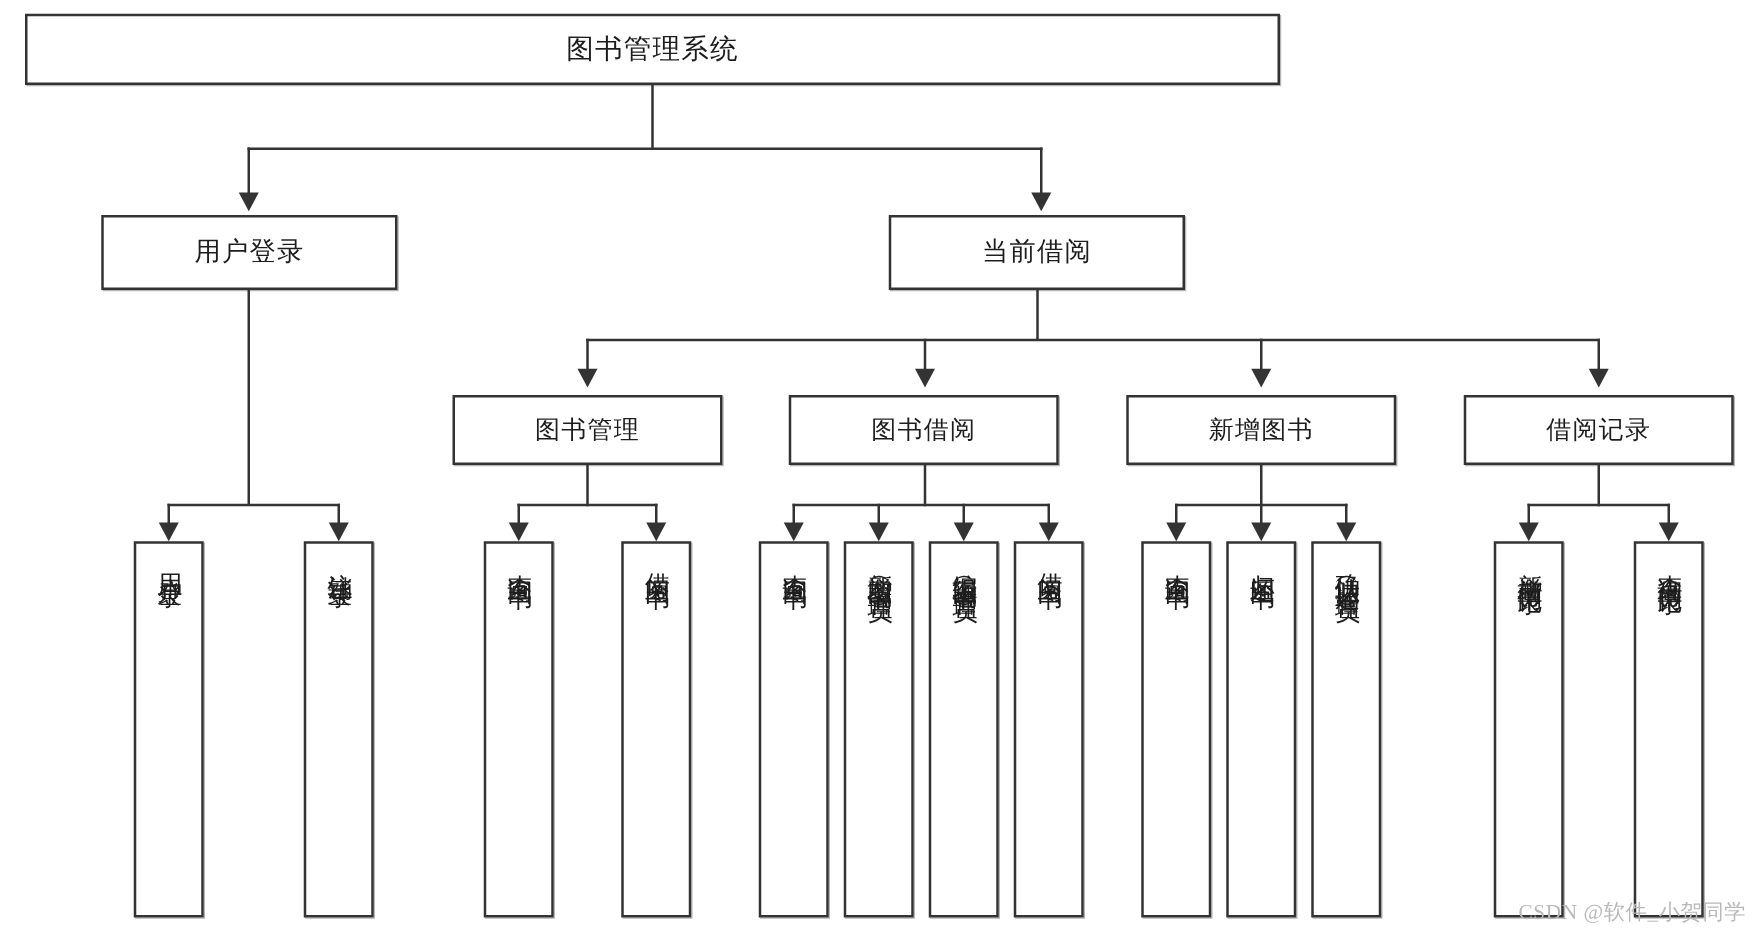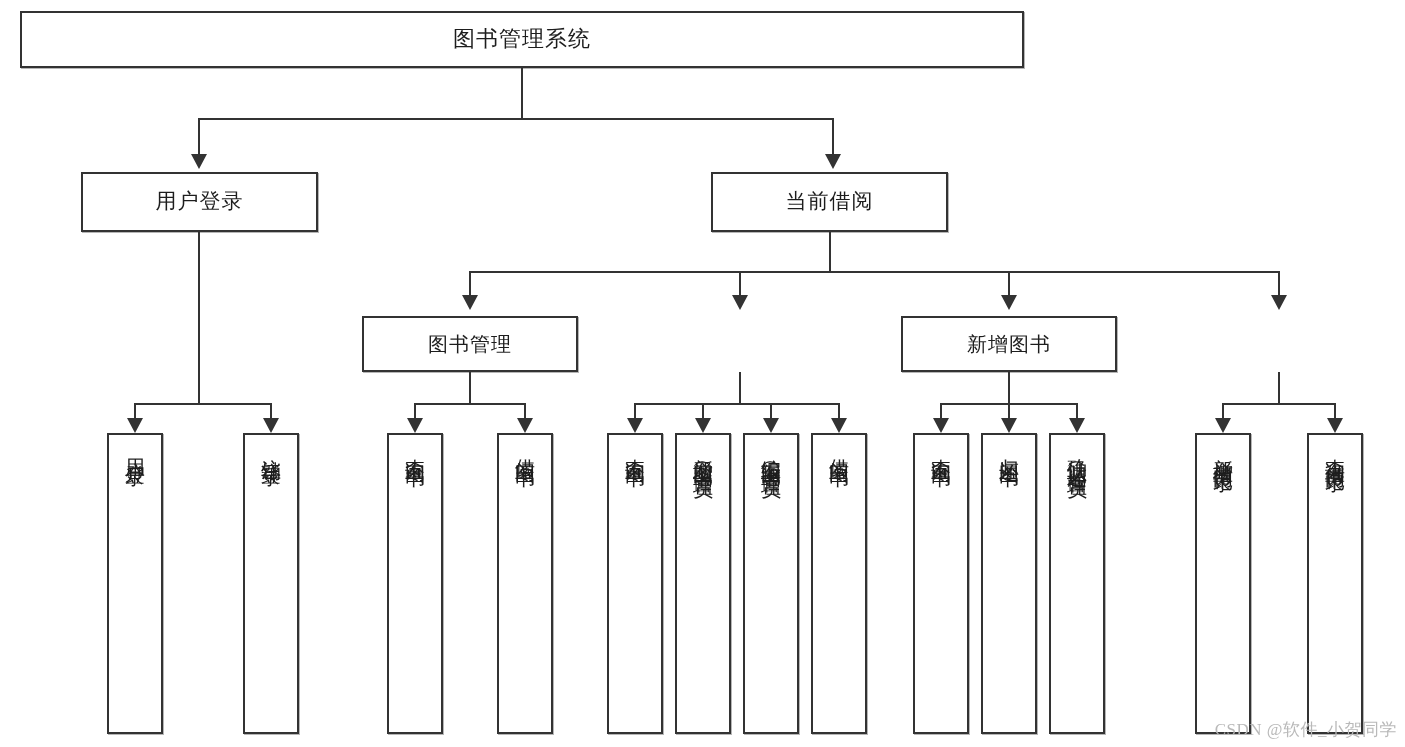--- a/index.html
+++ b/index.html
@@ -130,22 +130,28 @@
   <div class="vline" style="left:739px; top:271px; width:2px; height:28px;"></div>
   <div class="arrow" style="left:732px; top:295px;"></div>
   <div class="vline" style="left:1008px; top:271px; width:2px; height:28px;"></div>
   <div class="arrow" style="left:1001px; top:295px;"></div>
   <div class="vline" style="left:1278px; top:271px; width:2px; height:28px;"></div>
   <div class="arrow" style="left:1271px; top:295px;"></div>
 
   <div class="node group" style="left:362px; top:316px; width:216px; height:56px;">
     <span class="node-label">图书管理</span>
   </div>
+  <div class="node group" style="left:631px; top:316px; width:216px; height:56px;">
+    <span class="node-label">图书借阅</span>
+  </div>
   <div class="node group" style="left:901px; top:316px; width:216px; height:56px;">
     <span class="node-label">新增图书</span>
+  </div>
+  <div class="node group" style="left:1171px; top:316px; width:216px; height:56px;">
+    <span class="node-label">借阅记录</span>
   </div>
 
   <div class="vline" style="left:469px; top:372px; width:2px; height:33px;"></div>
   <div class="hline" style="left:414px; top:403px; width:112px; height:2px;"></div>
   <div class="vline" style="left:414px; top:403px; width:2px; height:27px;"></div>
   <div class="arrow" style="left:407px; top:418px;"></div>
   <div class="vline" style="left:524px; top:403px; width:2px; height:27px;"></div>
   <div class="arrow" style="left:517px; top:418px;"></div>
 
   <div class="vline" style="left:739px; top:372px; width:2px; height:33px;"></div>

